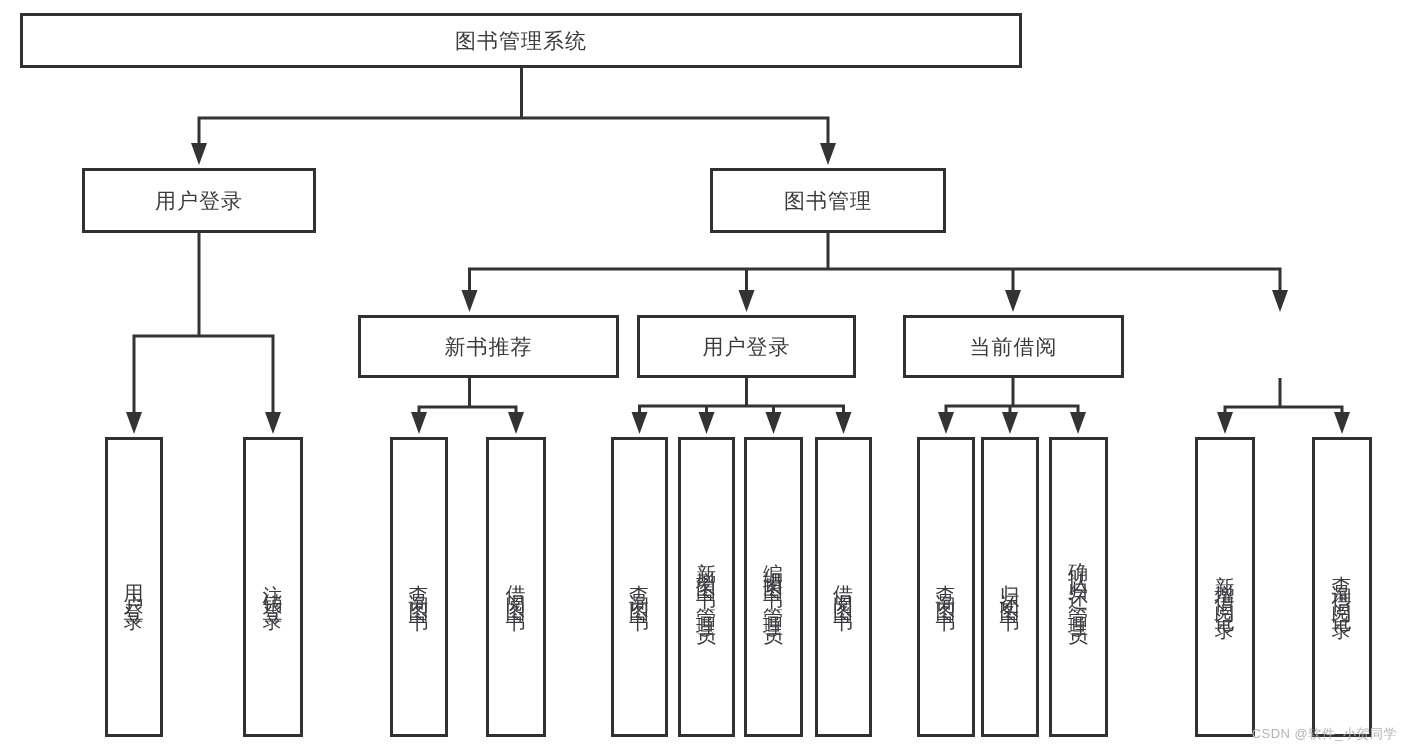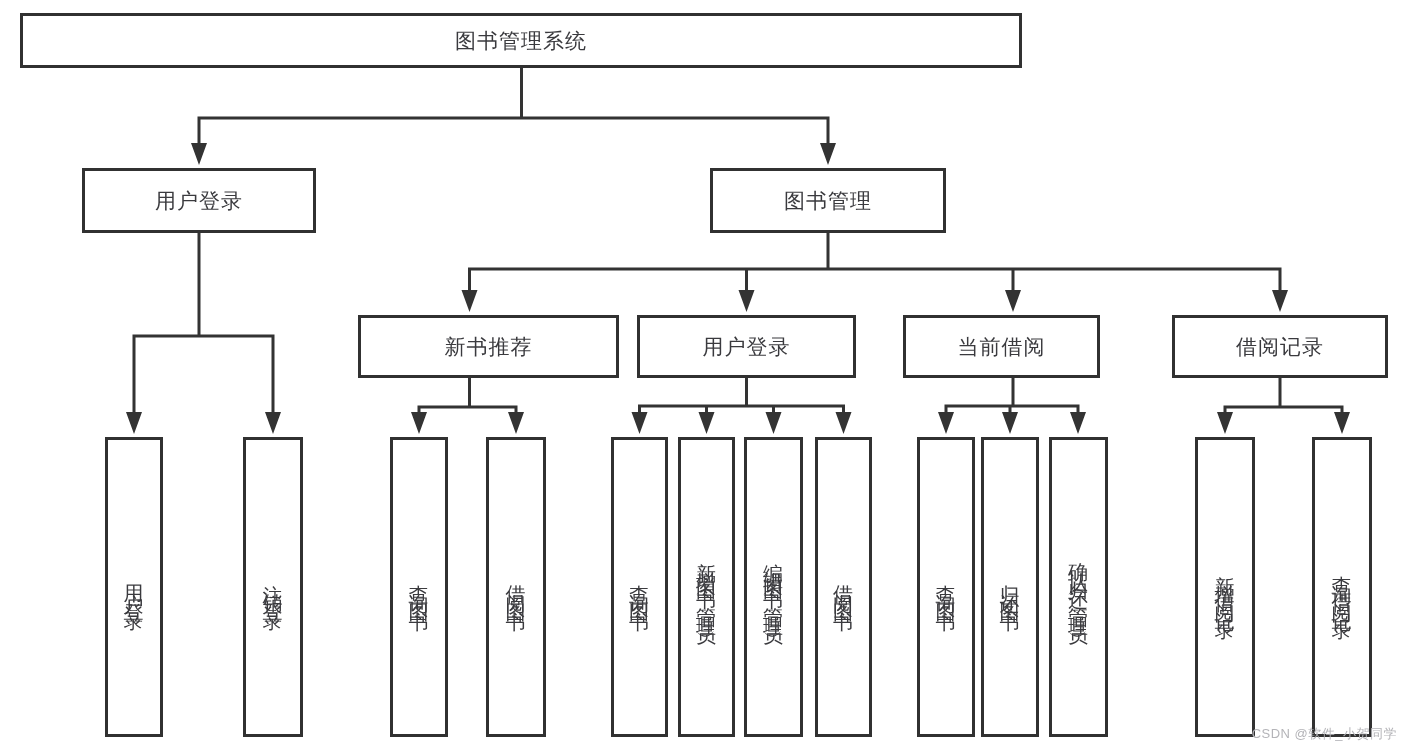--- a/index.html
+++ b/index.html
@@ -40,21 +40,21 @@
     white-space: nowrap;
   }
   
   .root  { left: 20px;   top: 13px;  width: 1002px; height: 55px; }
   
   .l2a   { left: 82px;   top: 168px; width: 234px;  height: 65px; }
   .l2b   { left: 710px;  top: 168px; width: 236px;  height: 65px; }
   
   .l3a   { left: 358px;  top: 315px; width: 261px;  height: 63px; }
   .l3b   { left: 637px;  top: 315px; width: 219px;  height: 63px; }
-  .l3c   { left: 903px;  top: 315px; width: 197px;  height: 63px; }
+  .l3c   { left: 903px;  top: 315px; width: 221px;  height: 63px; }
   .l3d   { left: 1172px; top: 315px; width: 216px;  height: 63px; }
   
   .leaf  { top: 437px; height: 300px; border-width: 3px; }
   .vtext {
     writing-mode: vertical-rl;
     text-orientation: mixed;
     font-size: 20px;
     line-height: 1;
     letter-spacing: 9px;
     color: #3a3a3e;
@@ -127,23 +127,20 @@
 
   <div class="box l3a">
     <span class="node-label">新书推荐</span>
   </div>
   <div class="box l3b">
     <span class="node-label">用户登录</span>
   </div>
   <div class="box l3c">
     <span class="node-label">当前借阅</span>
   </div>
-  <div class="box l3d">
-    <span class="node-label">借阅记录</span>
-  </div>
 
   <div class="box leaf c1">
     <span class="vtext">用户登录</span>
   </div>
   <div class="box leaf c2">
     <span class="vtext">注销登录</span>
   </div>
 
   <div class="box leaf c3">
     <span class="vtext">查询图书</span>

